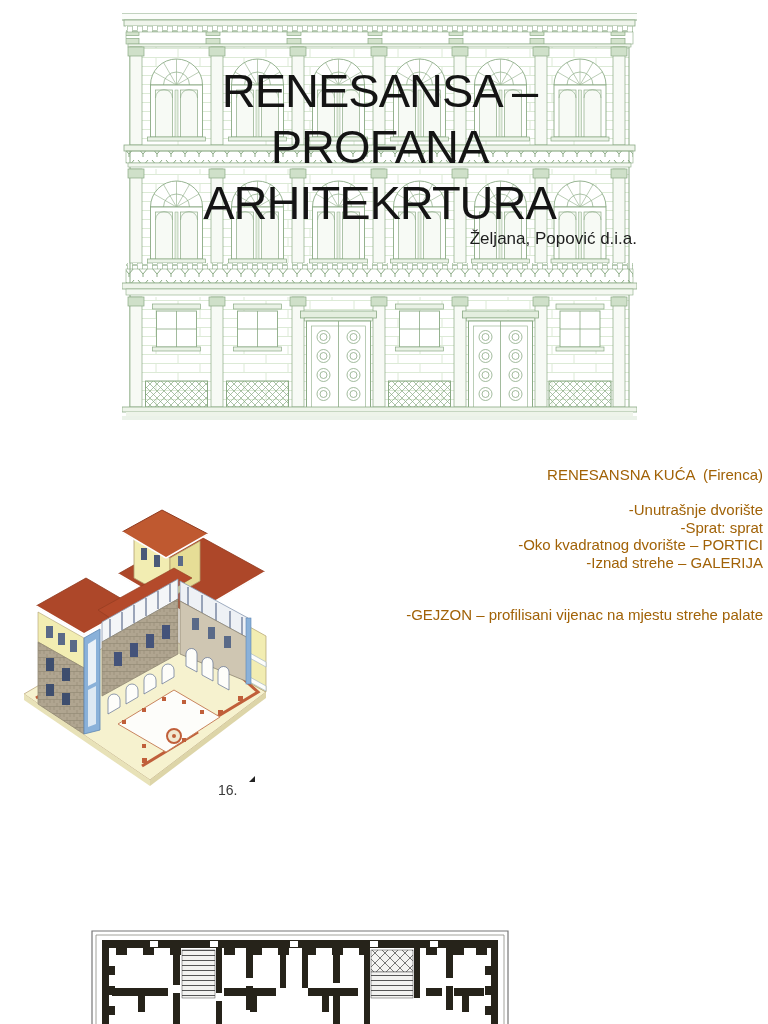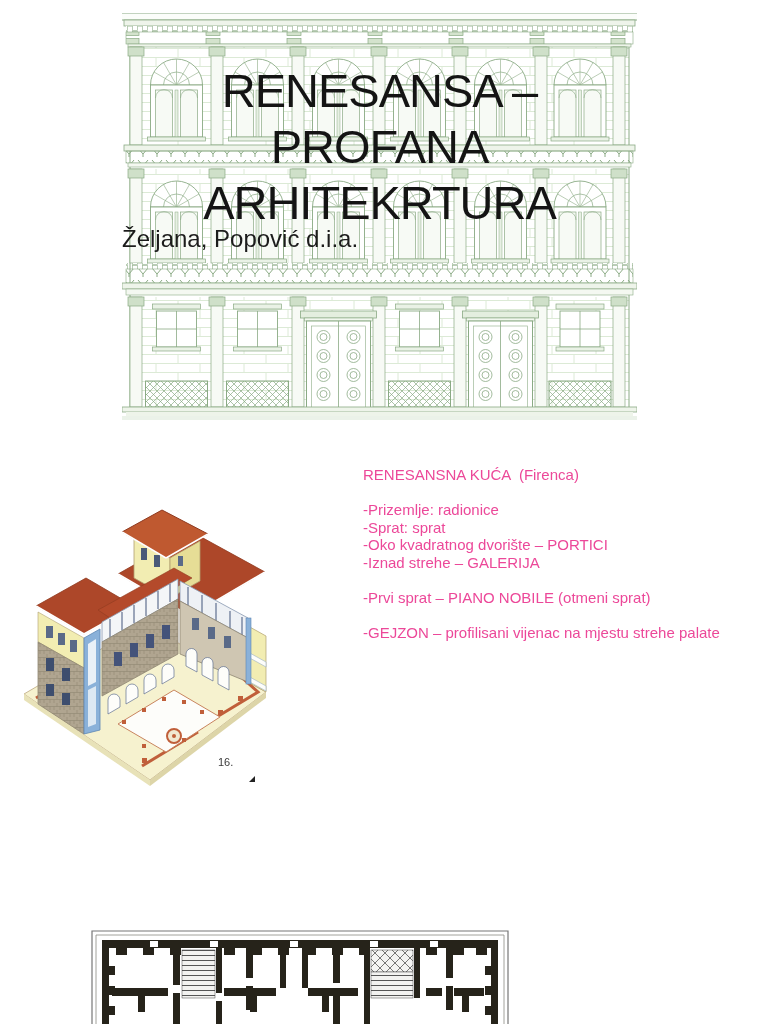--- a/index.html
+++ b/index.html
@@ -13,33 +13,34 @@
   
   .slide1{position:absolute;left:122px;top:13px;width:515px;height:407px;}
   .facade-svg{position:absolute;left:0;top:0;width:515px;height:407px;}
   .title{
     position:absolute;left:40px;right:40px;top:42px;margin:8px;
     font-size:47px;line-height:56px;font-weight:400;letter-spacing:-1px;
     text-align:center;color:#141414;
   }
   .subtitle{
     position:absolute;left:0;right:0;top:214px;
-    font-size:24px;line-height:24px;text-align:left;color:#1c1c1c;
+    font-size:17px;line-height:24px;text-align:right;color:#1c1c1c;
   }
 
   
   .house-wrap{position:absolute;left:22px;top:486px;width:246px;height:312px;}
   .house-svg{position:absolute;left:0;top:0;width:246px;height:312px;}
   .fig-caption{
-    position:absolute;left:196px;top:270px;font-size:11px;color:#3a3a3a;
+    position:absolute;left:196px;top:296px;font-size:14px;color:#3a3a3a;
   }
   .textblock{position:absolute;left:363px;top:466px;width:400px;}
   .tline{
-    font-size:15px;line-height:17.5px;min-height:17.5px;color:#ec4899;
+    font-size:15px;line-height:17.5px;min-height:17.5px;color:#a16207;
     white-space:pre-wrap;
+    text-align:right;
   }
 
   
   .plan-wrap{position:absolute;left:90px;top:928px;width:420px;height:96px;overflow:hidden;}
   .plan-svg{position:absolute;left:0;top:0;width:420px;height:96px;}
 </style>
 </head>
 <body>
 
 <div class="page">
@@ -350,26 +351,25 @@
         </g>
 
         <polygon points="227,296 233,290 233,296" fill="#222"></polygon>
       </svg>
       <span class="fig-caption">16.</span>
     </div>
 
     <div class="textblock">
       <div class="tline">RENESANSNA KUĆA  (Firenca)</div>
       <div class="tline"></div>
-      <div class="tline">-Prizemlje: radionice</div>
+      <div class="tline">-Unutrašnje dvorište</div>
       <div class="tline">-Sprat: sprat</div>
       <div class="tline">-Oko kvadratnog dvorište – PORTICI</div>
       <div class="tline">-Iznad strehe – GALERIJA</div>
       <div class="tline"></div>
-      <div class="tline">-Prvi sprat – PIANO NOBILE (otmeni sprat)</div>
       <div class="tline"></div>
       <div class="tline">-GEJZON – profilisani vijenac na mjestu strehe palate</div>
     </div>
   </section>
 
   <section class="plan-wrap">
     <svg class="plan-svg" viewBox="0 0 420 96">
       <defs>
         <pattern id="tread" width="8" height="5" patternUnits="userSpaceOnUse">
           <rect width="8" height="5" fill="#f2f2f0"></rect>

